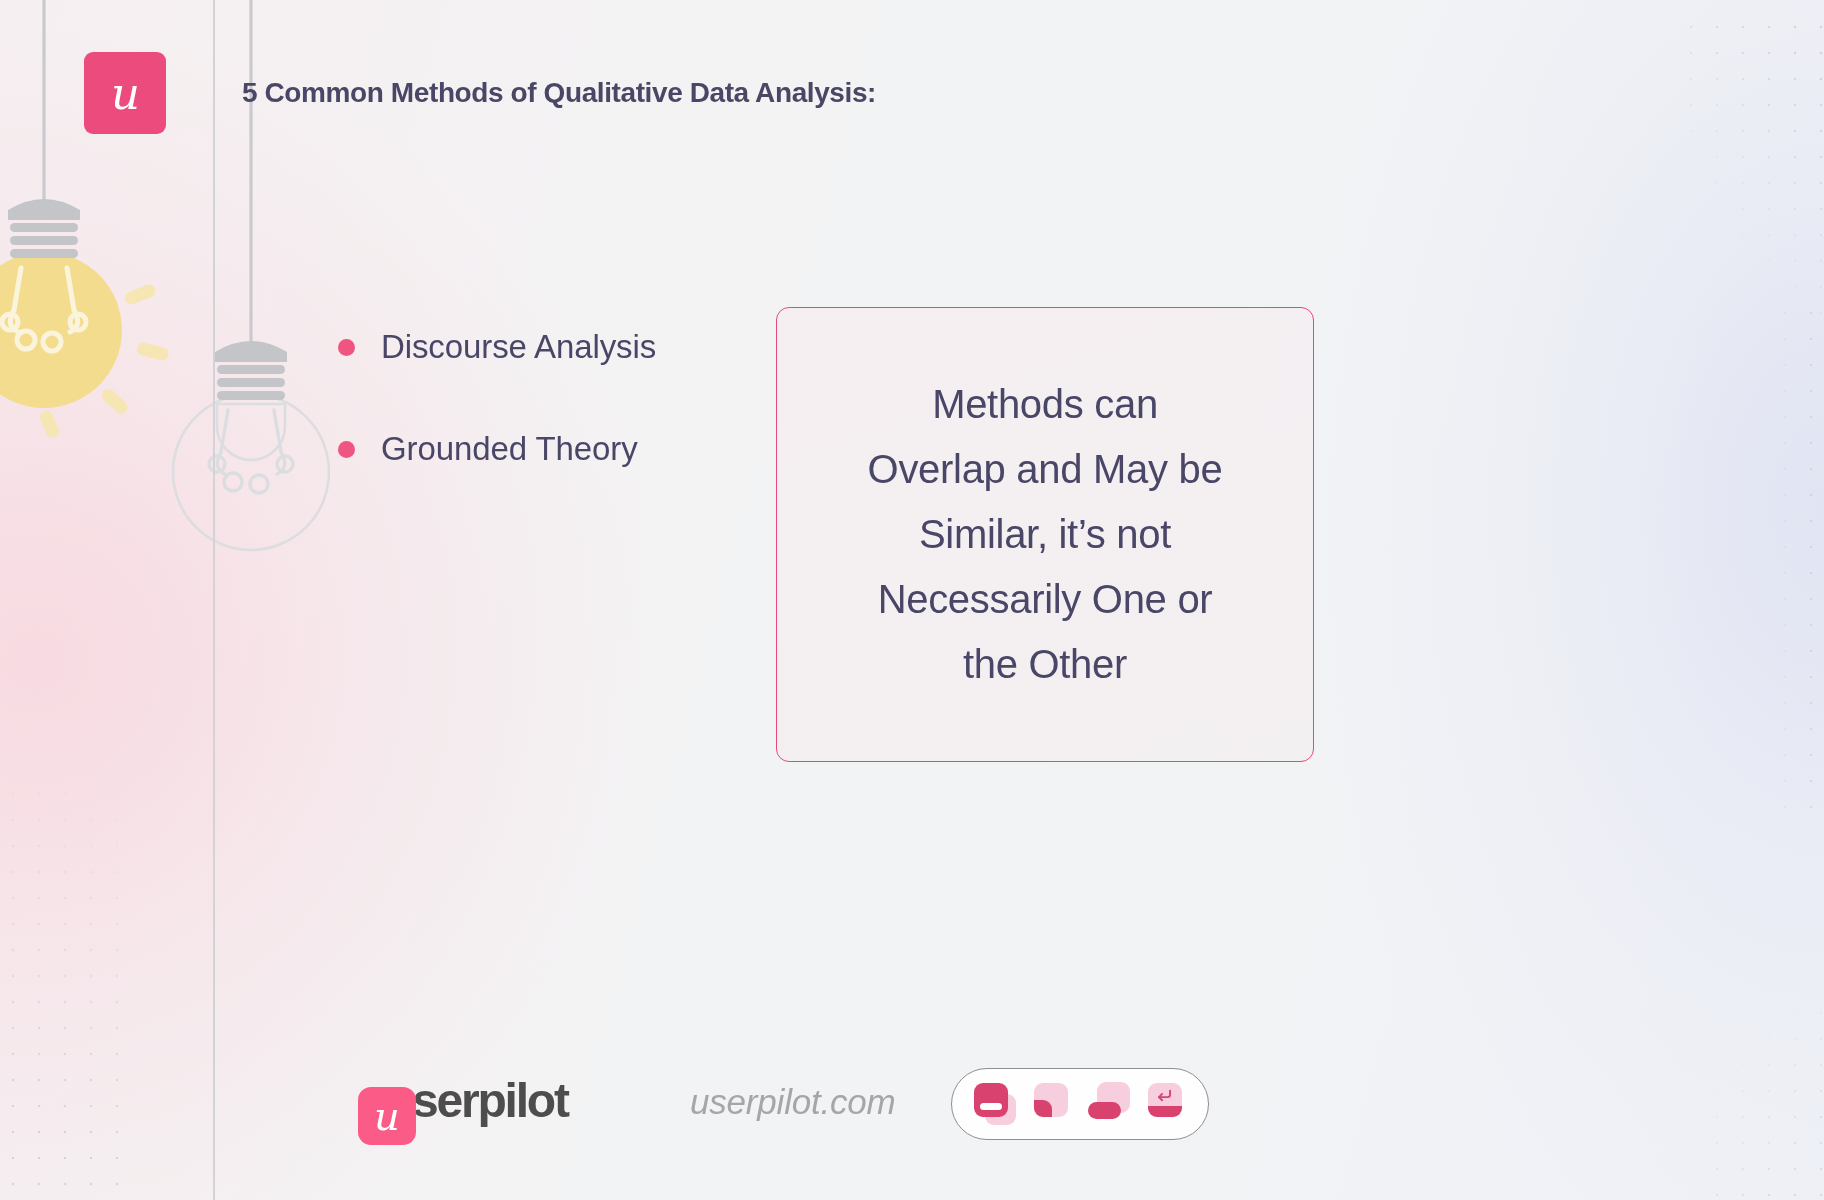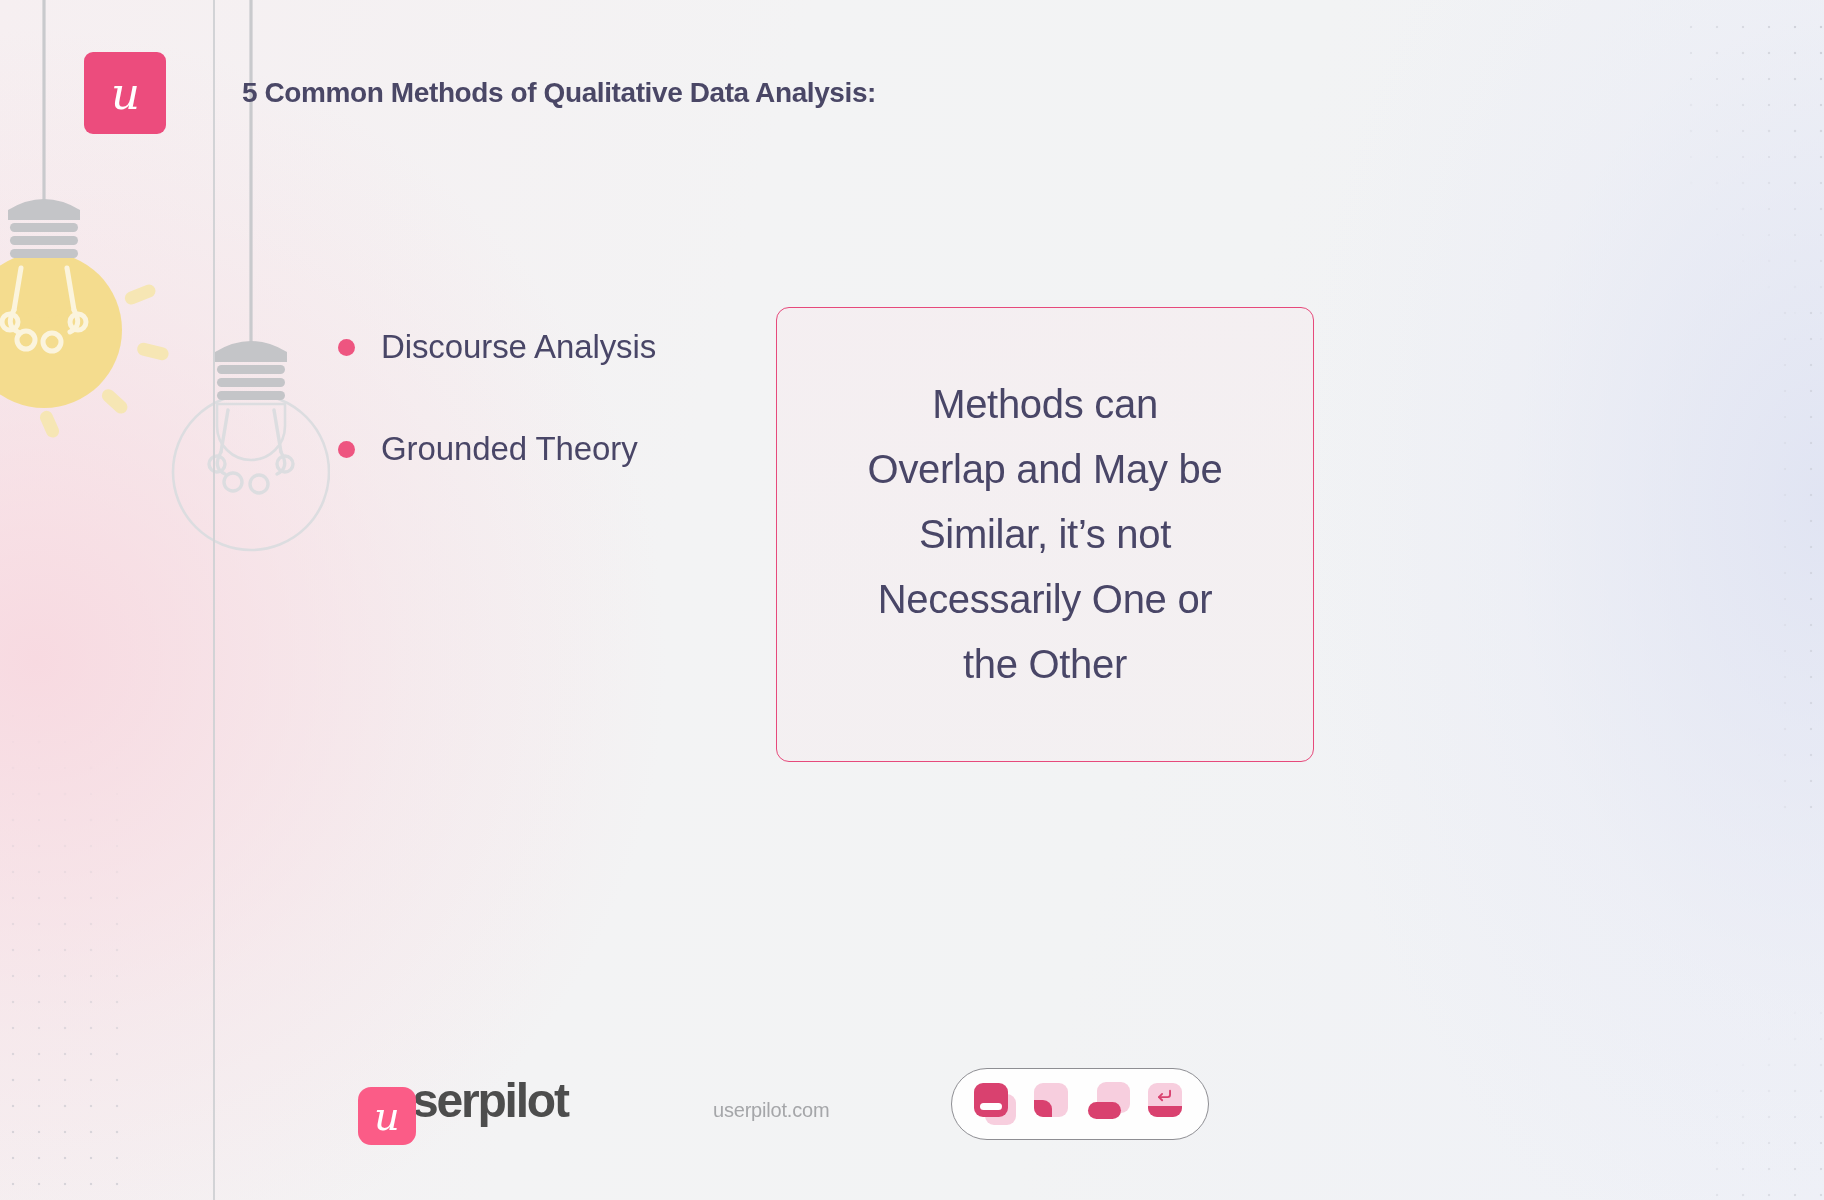--- a/index.html
+++ b/index.html
@@ -115,22 +115,22 @@
   }
   #footer-logo-badge-glyph {
     color:#fff; font-family:"DejaVu Serif", serif; font-style:italic;
     font-size:40px; line-height:1; font-weight:400;
   }
   #footer-logo-word {
     color:#4d4d4d; font-size:48px; font-weight:700;
     letter-spacing:-2.2px; margin-left:-4px;
   }
   #footer-domain {
-    position:absolute; left:713px; bottom:78px;
-    color:#a5a6a9; font-size:20px; letter-spacing:-0.2px;
+    position:absolute; left:690px; bottom:78px;
+    color:#a5a6a9; font-size:35px; letter-spacing:-0.2px;font-style:italic;
   }
 
   
   #widget {
     position:absolute; left:951px; bottom:60px;
     width:258px; height:72px;
     background:#fefefe;
     border:1.6px solid #8e8e93;
     border-radius:36px;
     display:flex; align-items:center; justify-content:space-around;

